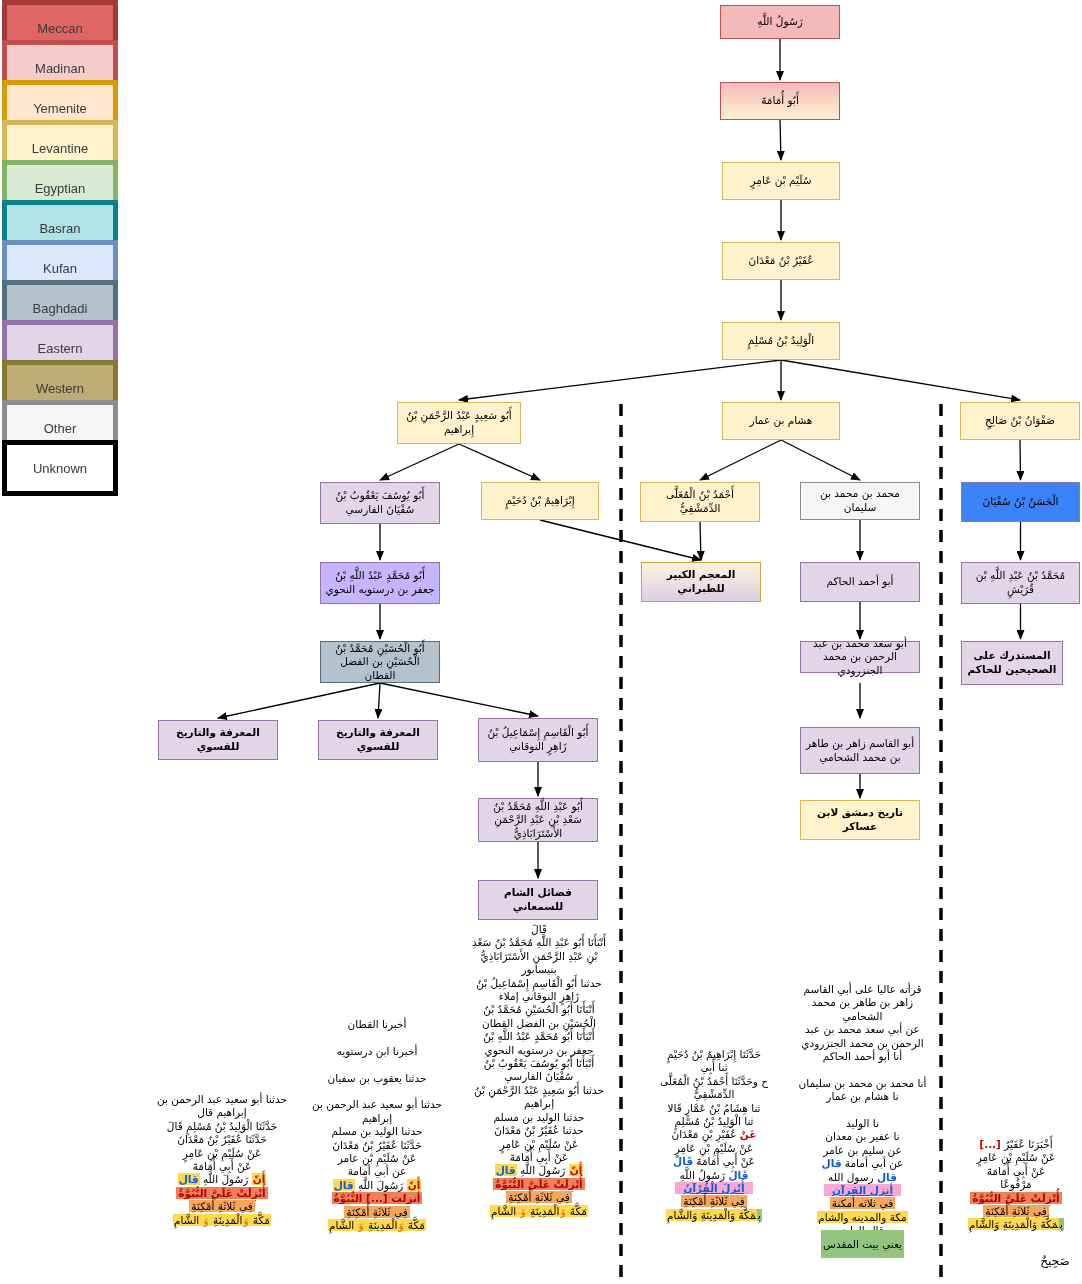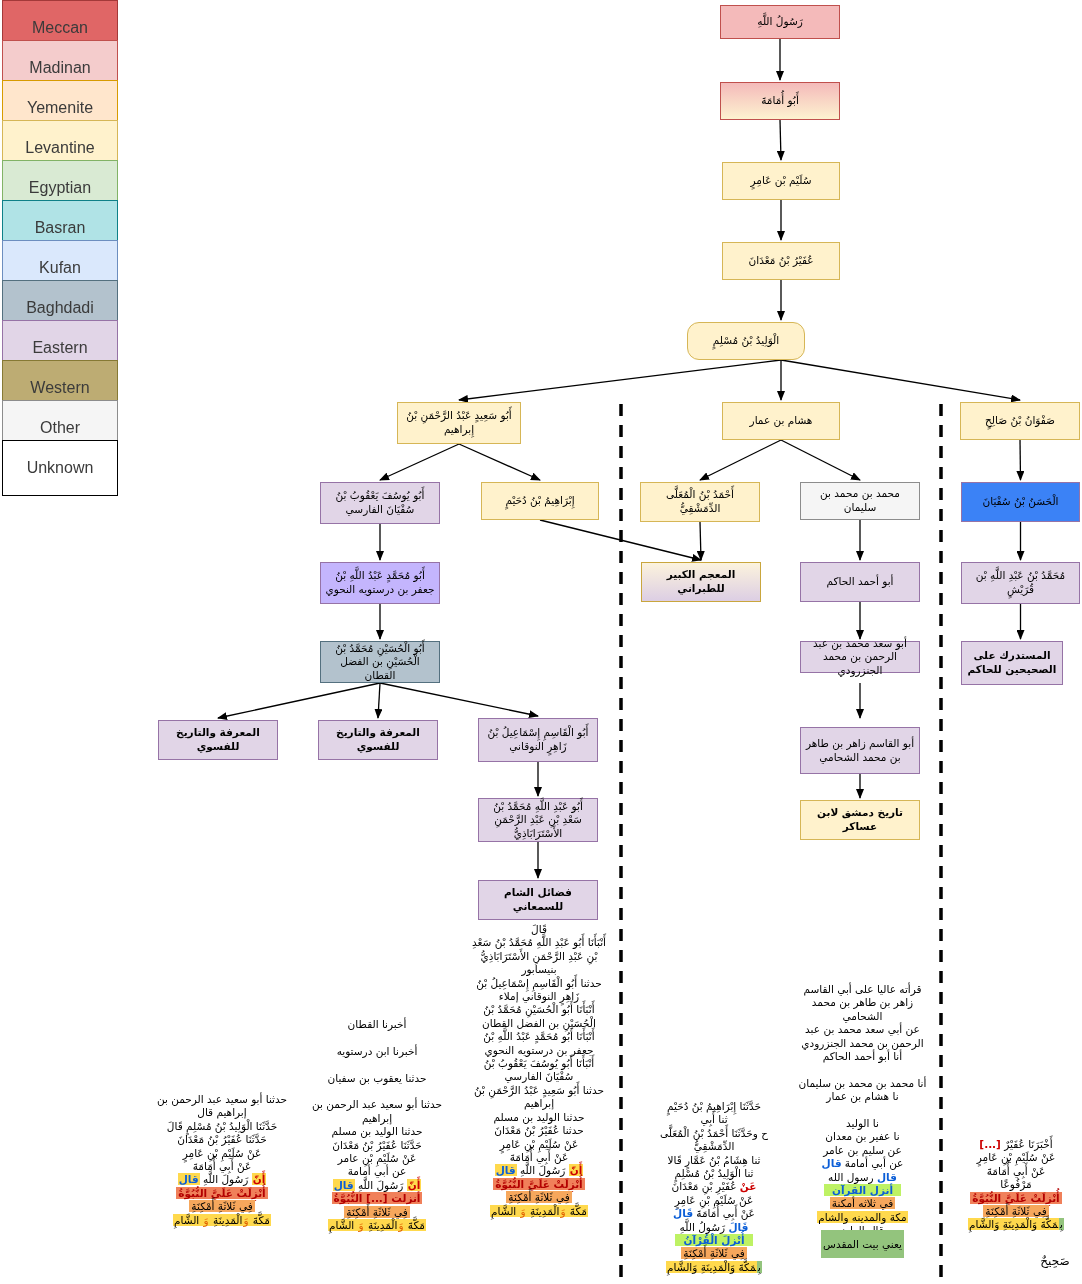--- a/index.html
+++ b/index.html
@@ -1,43 +1,43 @@
 <!DOCTYPE html>
 <html lang="en"><head>
 <meta charset="utf-8">
 <style>
   html,body{margin:0;padding:0;background:#fff;}
   #canvas{position:relative;width:1082px;height:1284px;background:#ffffff;overflow:hidden;
           font-family:"DejaVu Sans",sans-serif;}
   
   #legend{position:absolute;left:0;top:0;z-index:3;}
-  .legend-item{position:absolute;left:2px;width:116px;height:56px;border:1px solid #000000;
+  .legend-item{position:absolute;left:2px;width:116px;height:56px;border:5px solid #000000;
                box-sizing:border-box;display:flex;align-items:center;justify-content:center;
-               font-family:"Liberation Sans","DejaVu Sans",sans-serif;font-size:16px;color:#3b3b3b;}
+               font-family:"Liberation Sans","DejaVu Sans",sans-serif;font-size:13px;color:#3b3b3b;}
   
   #edges{position:absolute;left:0;top:0;z-index:1;pointer-events:none;}
   .edge{stroke:#000;stroke-width:1.3;fill:none;}
   .sep{stroke:#000;stroke-width:3.5;stroke-dasharray:12 9;}
   
   #nodes{position:absolute;left:0;top:0;z-index:2;}
   .node{position:absolute;box-sizing:border-box;border:1px solid #000;display:flex;
         align-items:center;justify-content:center;text-align:center;direction:rtl;
         font-size:10.5px;line-height:1.3;padding:1px 3px;color:#000;}
   .node.bold{font-weight:bold;}
   
   #tcols{position:absolute;left:0;top:0;z-index:2;}
   .tcol{position:absolute;direction:rtl;text-align:center;font-size:10.5px;line-height:13.4px;color:#000;}
   .tline{min-height:13.4px;white-space:nowrap;}
   .s-n{}
   .s-r{color:#cc0000;font-weight:bold;}
   .s-b{color:#0b5ed7;font-weight:bold;}
   .s-ry{background:#ffd94d;color:#cc0000;font-weight:bold;padding:0 1px;}
   .s-by{background:#ffd94d;color:#0b5ed7;font-weight:bold;padding:0 1px;}
   .s-ro{background:#f0805a;color:#b30000;font-weight:bold;padding:0 2px;}
-  .s-bo{background:#bef264;color:#0b5ed7;font-weight:bold;padding:0 8px;}
+  .s-bo{background:#f9a8d4;color:#0b5ed7;font-weight:bold;padding:0 8px;text-decoration:underline;}
   .s-o{background:#f6a75c;padding:0 2px;}
   .s-y{background:#ffd94d;padding:0 1px;}
   .s-yr{background:#ffd94d;color:#e06000;padding:0;}
   .s-gy{background:#93c47d;padding:0 1px;}
   .s-g{background:#93c47d;padding:8px 2px;}
   #grade{position:absolute;z-index:2;direction:rtl;font-size:12px;color:#000;}
 </style>
 </head>
 <body>
 
@@ -90,21 +90,21 @@
       <div class="legend-item" style="top: 320px; background: rgb(225, 213, 231); border-color: rgb(150, 115, 166);">Eastern</div>
       <div class="legend-item" style="top: 360px; background: rgb(189, 172, 115); border-color: rgb(134, 121, 52);">Western</div>
       <div class="legend-item" style="top: 400px; background: rgb(245, 245, 245); border-color: rgb(140, 140, 140);">Other</div>
       <div class="legend-item" style="top: 440px; background: rgb(255, 255, 255); border-color: rgb(0, 0, 0);">Unknown</div>
     </div>
   <div id="nodes">
       <div class="node" style="left: 720px; top: 5px; width: 120px; height: 34px; background: rgb(244, 186, 186); border-color: rgb(192, 80, 77);">رَسُولُ اللَّهِ</div>
       <div class="node" style="left: 720px; top: 82px; width: 120px; height: 38px; background: linear-gradient(rgb(244, 186, 186), rgb(253, 242, 208)); border-color: rgb(192, 80, 77);">أَبُو أُمَامَةَ</div>
       <div class="node" style="left: 722px; top: 162px; width: 118px; height: 38px; background: rgb(255, 242, 204); border-color: rgb(214, 182, 86);">سُلَيْم بْن عَامِرٍ</div>
       <div class="node" style="left: 722px; top: 242px; width: 118px; height: 38px; background: rgb(255, 242, 204); border-color: rgb(214, 182, 86);">عُفَيْرُ بْنُ مَعْدَانَ</div>
-      <div class="node" style="left: 687px; top: 322px; width: 118px; height: 38px; background: rgb(255, 242, 204); border-color: rgb(214, 182, 86); border-radius: 12px;">الْوَلِيدُ بْنُ مُسْلِمٍ</div>
+      <div class="node" style="left: 722px; top: 322px; width: 118px; height: 38px; background: rgb(255, 242, 204); border-color: rgb(214, 182, 86);">الْوَلِيدُ بْنُ مُسْلِمٍ</div>
       <div class="node" style="left: 397px; top: 402px; width: 124px; height: 42px; background: rgb(255, 242, 204); border-color: rgb(214, 182, 86);">أَبُو سَعِيدٍ عَبْدُ الرَّحْمَنِ بْنُ إِبراهيم</div>
       <div class="node" style="left: 722px; top: 402px; width: 118px; height: 38px; background: rgb(255, 242, 204); border-color: rgb(214, 182, 86);">هشام بن عمار</div>
       <div class="node" style="left: 960px; top: 402px; width: 120px; height: 38px; background: rgb(255, 242, 204); border-color: rgb(214, 182, 86);">صَفْوَانُ بْنُ صَالِحٍ</div>
       <div class="node" style="left: 320px; top: 482px; width: 120px; height: 42px; background: rgb(225, 213, 231); border-color: rgb(150, 115, 166);">أَبُو يُوسُفَ يَعْقُوبُ بْنُ سُفْيَانَ الفارسي</div>
       <div class="node" style="left: 481px; top: 482px; width: 118px; height: 38px; background: rgb(255, 242, 204); border-color: rgb(214, 182, 86);">إِبْرَاهِيمُ بْنُ دُحَيْمٍ</div>
       <div class="node" style="left: 640px; top: 482px; width: 120px; height: 40px; background: rgb(255, 242, 204); border-color: rgb(214, 182, 86);">أَحْمَدُ بْنُ الْمُعَلَّى الدِّمَشْقِيُّ</div>
       <div class="node" style="left: 800px; top: 482px; width: 120px; height: 38px; background: rgb(245, 245, 245); border-color: rgb(140, 140, 140);">محمد بن محمد بن سليمان</div>
       <div class="node" style="left: 961px; top: 482px; width: 119px; height: 40px; background: #3b82f6; border-color: rgb(150, 115, 166);">الْحَسَنُ بْنُ سُفْيَانَ</div>
       <div class="node" style="left: 320px; top: 562px; width: 120px; height: 42px; background: #c4b5fd; border-color: rgb(150, 115, 166);">أَبُو مُحَمَّدٍ عَبْدُ اللَّهِ بْنُ جعفر بن درستويه النحوي</div>
       <div class="node bold" style="left: 641px; top: 562px; width: 120px; height: 40px; background: linear-gradient(rgb(252, 243, 221), rgb(220, 206, 228)); border-color: rgb(201, 166, 61);">المعجم الكبير للطبراني</div>
@@ -169,21 +169,21 @@
         <div class="tline">إبراهيم</div>
         <div class="tline">حدثنا الوليد بن مسلم</div>
         <div class="tline">حدثنا عُفَيْرُ بْنُ مَعْدَانَ</div>
         <div class="tline">عَنْ سُلَيْمِ بْنِ عَامِرٍ</div>
         <div class="tline">عَنْ أَبِي أُمَامَةَ</div>
         <div class="tline"><span class="s-ry">أَنّ</span><span class="s-n"> رَسُولَ اللَّهِ </span><span class="s-by">قال</span></div>
         <div class="tline"><span class="s-ro">أُنْزِلَتْ عَلَيَّ النُّبُوَّةُ</span></div>
         <div class="tline"><span class="s-o">فِي ثَلاثَةِ أَمْكِنَةِ</span></div>
         <div class="tline"><span class="s-y">مَكَّةَ</span><span class="s-yr"> وَ</span><span class="s-y">الْمَدِينَةِ</span><span class="s-yr"> وَ</span><span class="s-y"> الشَّامِ</span></div>
       </div>
-      <div class="tcol" style="left: 633px; top: 1100px; width: 162px;">
+      <div class="tcol" style="left: 633px; top: 1048px; width: 162px;">
         <div class="tline">حَدَّثَنَا إِبْرَاهِيمُ بْنُ دُحَيْمٍ</div>
         <div class="tline">ثنا أَبِي</div>
         <div class="tline">ح وحَدَّثَنَا أَحْمَدُ بْنُ الْمُعَلَّى</div>
         <div class="tline">الدِّمَشْقِيُّ</div>
         <div class="tline">ثنا هِشَامُ بْنُ عَمَّارٍ قَالا</div>
         <div class="tline">ثنا الْوَلِيدُ بْنُ مُسْلِمٍ</div>
         <div class="tline"><span class="s-r">عَنْ</span><span class="s-n"> عُفَيْرِ بْنِ مَعْدَانَ</span></div>
         <div class="tline">عَنْ سُلَيْمِ بْنِ عَامِرٍ</div>
         <div class="tline"><span class="s-n">عَنْ أَبِي أُمَامَةَ </span><span class="s-b">قَالَ</span></div>
         <div class="tline"><span class="s-b">قَالَ</span><span class="s-n"> رَسُولُ اللَّهِ</span></div>

